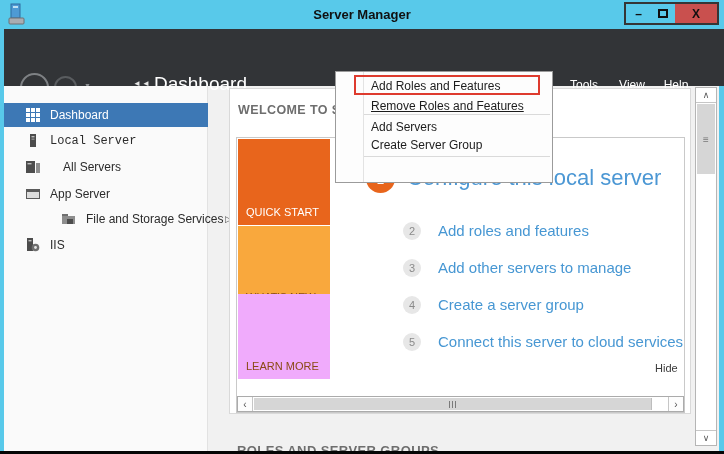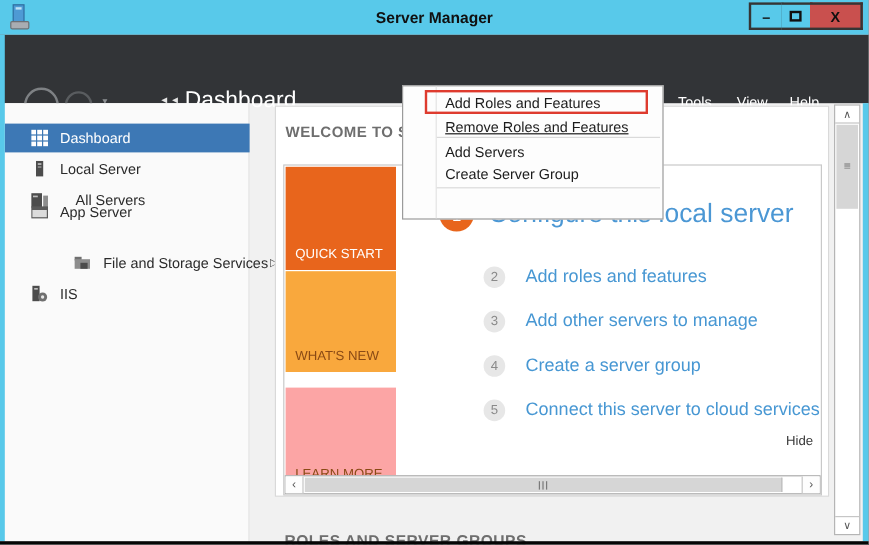--- a/index.html
+++ b/index.html
@@ -31,21 +31,21 @@
     color:#9fa2a5; font-size:15px; }
   .fwd-circle{ left:54px; top:47px; width:23px; height:23px; border:2px solid #595c5f;
     color:#6e7174; font-size:12px; }
   .nav-caret{ color:#8d9093; font-size:7px; }
   .collapse-chevrons{ left:133px; top:50px; color:#e6e6e6; font-size:8px; letter-spacing:1px; }
   .nav-breadcrumb{ left:154px; top:44px; color:#ffffff; font-size:19px; font-weight:400; }
   .refresh-btn{ left:412px; top:44px; width:21px; height:21px; }
   .nav-sep{ left:439px; top:45px; color:#7e8184; font-size:17px; }
   .flag-btn{ left:454px; top:41px; }
   .nav-menu{ top:46px; height:21px; line-height:21px; color:#fff; font-size:12px;
-    }
+    text-align:center; }
   .manage-btn{ left:500px; width:51px; background:#2f6da6; }
   .tools-btn{ left:565px; width:38px; }
   .view-btn{ left:614px; width:36px; }
   .help-btn{ left:658px; width:36px; }
 
   
   .edge-left{ left:0; top:29px; width:4px; height:422px; background:#58c9ea; z-index:40; }
   .edge-right{ left:719px; top:86px; width:5px; height:365px; background:#58c9ea; z-index:40; }
   .edge-bottom{ left:0; top:451px; width:724px; height:3px; background:#050505; z-index:45; }
 
@@ -61,21 +61,21 @@
   
   .tile{ left:229px; top:88px; width:462px; height:326px; background:#ffffff;
     border:1px solid #d9d9d9; }
   .welcome-h{ left:8px; top:14px; font-size:12.5px; font-weight:bold; color:#6e6e6e;
     letter-spacing:0.4px; white-space:nowrap; }
   .panel{ left:6px; top:48px; width:449px; height:276px; border:1px solid #c9c9c9;
     background:#fff; overflow:hidden; }
   .block{ left:1px; width:92px; color:#fff; }
   .blk-qs{ top:1px; height:86px; background:#e8651c; }
   .blk-wn{ top:88px; height:84px; background:#f9a83d; }
-  .blk-lm{ top:185px; height:85px; background:#fca5a5; }
+  .blk-lm{ top:156px; height:85px; background:#f0abfc; }
   .block .blk-lbl{ position:absolute; left:8px; bottom:7px; font-size:11px; white-space:nowrap; }
   .blk-wn .blk-lbl,.blk-lm .blk-lbl{ color:#8a4a15; }
   .step1-circle{ left:129px; top:26px; width:29px; height:29px; border-radius:50%;
     background:#e8651c; color:#fff; display:flex; align-items:center; justify-content:center;
     font-size:14px; }
   .config-h{ left:170px; top:27px; font-size:22px; font-weight:300; color:#4b97d4;
     white-space:nowrap; }
   .step-circle{ left:166px; width:18px; height:18px; border-radius:50%; background:#e7e7e7;
     color:#8a8a8a; font-size:11px; display:flex; align-items:center; justify-content:center; }
   .step-link{ left:201px; height:18px; line-height:18px; font-size:15px; color:#4797d3;
@@ -188,37 +188,37 @@
           <rect x="0" y="5" width="4" height="4"></rect>
             <rect x="5" y="5" width="4" height="4"></rect>
             <rect x="10" y="5" width="4" height="4"></rect>
           <rect x="0" y="10" width="4" height="4"></rect>
             <rect x="5" y="10" width="4" height="4"></rect>
             <rect x="10" y="10" width="4" height="4"></rect>
         </g>
       </svg>
       <span class="lbl">Dashboard</span>
     </div>
-    <div class="side-item" style="top:43px;">
+    <div class="side-item" style="top:43px;font-family:Liberation Mono, monospace;">
       <svg width="14" height="14" viewBox="0 0 14 14">
         <rect x="4" y="0" width="6" height="13" fill="#4c4c4c"></rect>
         <rect x="5.5" y="2" width="3" height="1.4" fill="#bdbdbd"></rect>
         <rect x="5.5" y="4.5" width="3" height="1.4" fill="#8d8d8d"></rect>
       </svg>
       <span class="lbl">Local Server</span>
     </div>
     <div class="side-item" style="top:69px;gap:13px;">
       <svg width="14" height="14" viewBox="0 0 14 14">
         <rect x="0" y="1" width="9" height="12" fill="#4c4c4c"></rect>
         <rect x="1.5" y="3" width="4" height="1.4" fill="#bdbdbd"></rect>
         <rect x="10" y="3" width="4" height="10" fill="#8d8d8d"></rect>
       </svg>
       <span class="lbl">All Servers</span>
     </div>
-    <div class="side-item" style="top:79px;">
+    <div class="side-item" style="top:96px;">
       <svg width="14" height="14" viewBox="0 0 14 14">
         <rect x="0.5" y="2.5" width="13" height="9" fill="#dcdcdc" stroke="#5a5a5a"></rect>
         <rect x="0.5" y="2.5" width="13" height="2.5" fill="#5a5a5a"></rect>
       </svg>
       <span class="lbl">App Server</span>
     </div>
     <div class="side-item" style="top:121px;margin-left:36px;">
       <svg width="14" height="14" viewBox="0 0 14 14">
         <rect x="0" y="2" width="6" height="3" fill="#6f6f6f"></rect>
         <rect x="0" y="4" width="13" height="8" fill="#8d8d8d"></rect>

